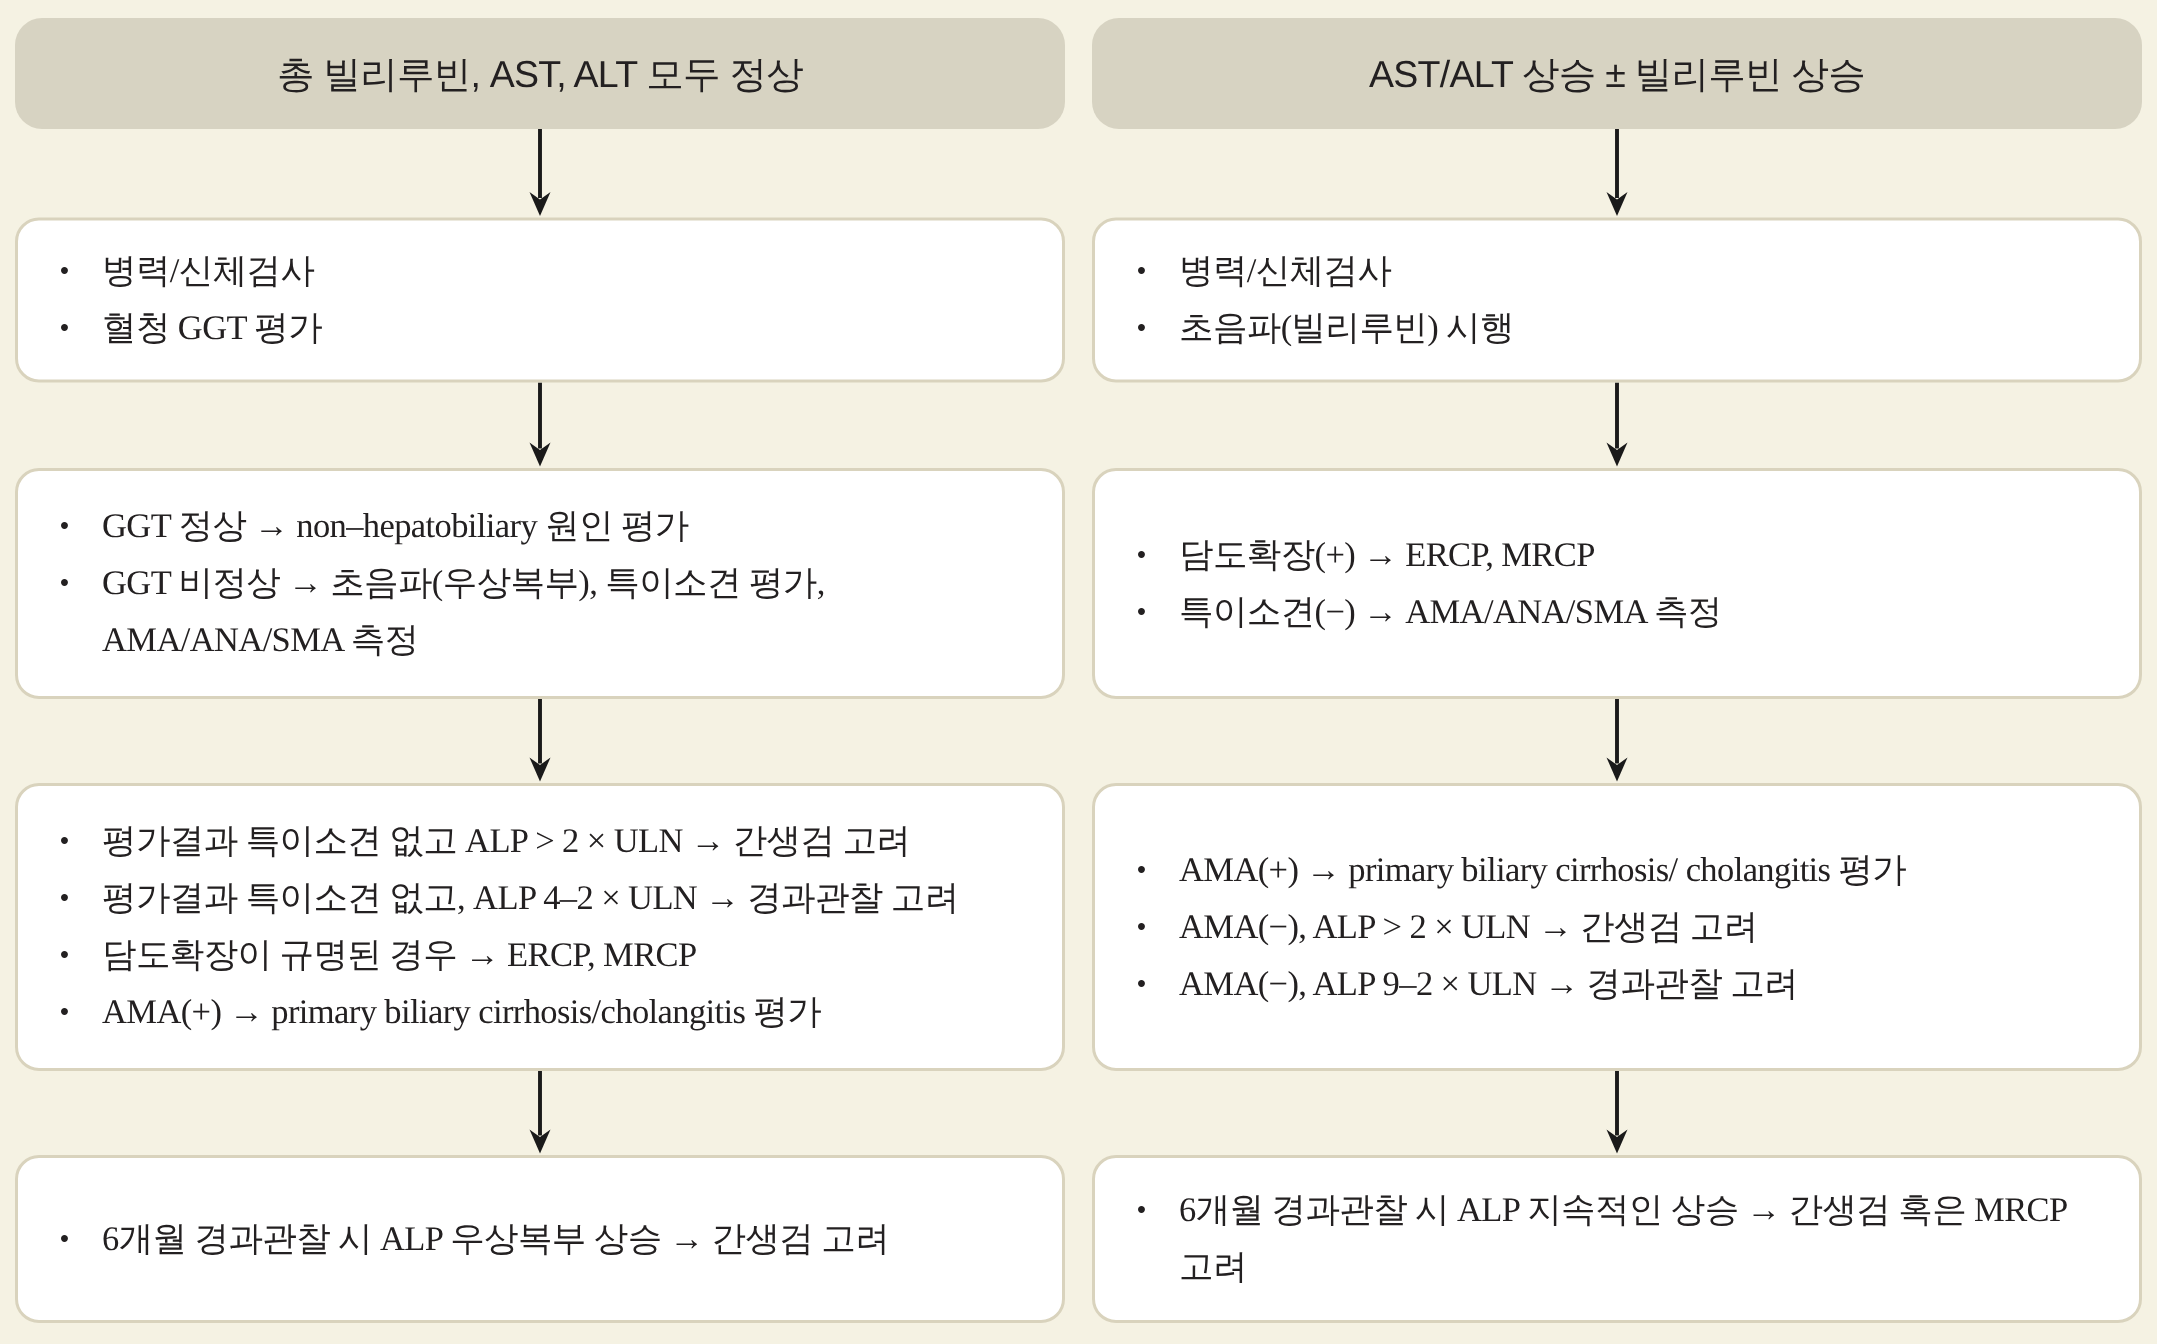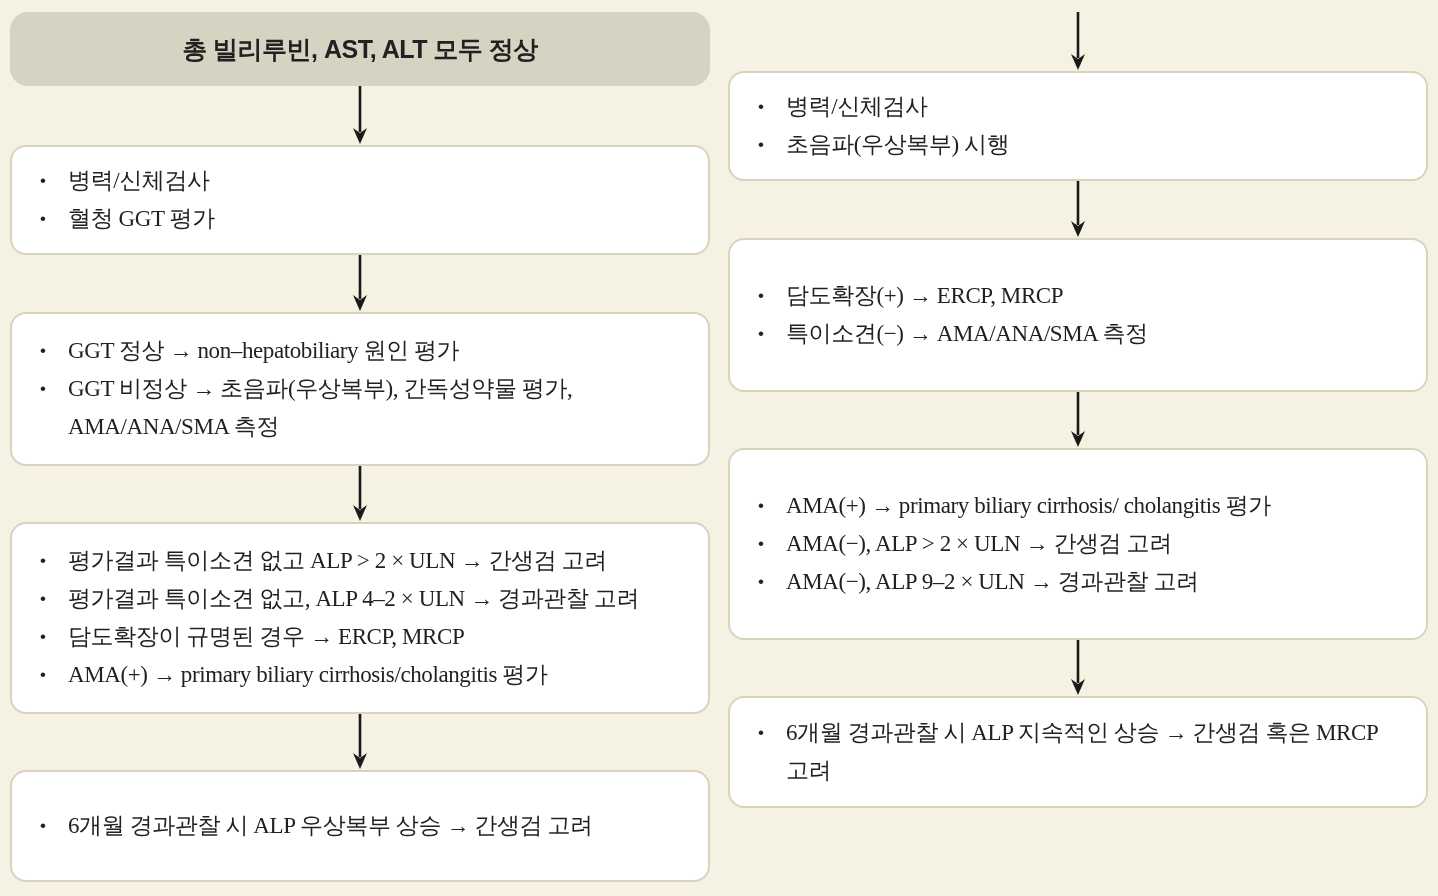--- a/index.html
+++ b/index.html
@@ -24,21 +24,21 @@
     flex-direction: column;
   }
   .header-box {
     height: 74px;
     flex: none;
     background: #d7d3c2;
     border-radius: 18px;
     display: flex;
     align-items: center;
     justify-content: center;
-    font-weight: bold;
+    font-weight: normal;
     font-size: 25px;
     color: #232021;
     letter-spacing: -0.5px;
   }
   .arrow-zone {
     flex: none;
     display: flex;
     align-items: stretch;
     justify-content: center;
   }
@@ -119,21 +119,21 @@
       </svg>
     </div>
 
     <div class="flow-box b2">
       <div class="item">
         <span class="bullet">•</span>
         <span class="item-text">GGT 정상 → non–hepatobiliary 원인 평가</span>
       </div>
       <div class="item">
         <span class="bullet">•</span>
-        <span class="item-text">GGT 비정상 → 초음파(우상복부), 간독성약물 평가, AMA/ANA/SMA 측정</span>
+        <span class="item-text">GGT 비정상 → 초음파(우상복부), 특이소견 평가, AMA/ANA/SMA 측정</span>
       </div>
     </div>
 
     <div class="arrow-zone gap3">
       <svg class="arrow-svg" width="22" height="56" viewBox="0 0 22 56">
         <line x1="11" y1="0" x2="11" y2="43" stroke="#1a1a1a" stroke-width="2.6"></line>
         <polygon points="11,55 4,39 11,44 18,39" fill="#1a1a1a"></polygon>
       </svg>
     </div>
 
@@ -165,36 +165,39 @@
 
     <div class="flow-box b4">
       <div class="item">
         <span class="bullet">•</span>
         <span class="item-text">6개월 경과관찰 시 ALP 우상복부 상승 → 간생검 고려</span>
       </div>
     </div>
   </div>
 
   <div class="col">
+    <div class="header-box">
+      <span>AST/ALT 상승 ± 빌리루빈 상승</span>
+    </div>
 
     <div class="arrow-zone gap1">
       <svg class="arrow-svg" width="22" height="59" viewBox="0 0 22 59">
         <line x1="11" y1="0" x2="11" y2="46" stroke="#1a1a1a" stroke-width="2.6"></line>
         <polygon points="11,58 4,42 11,47 18,42" fill="#1a1a1a"></polygon>
       </svg>
     </div>
 
     <div class="flow-box b1">
       <div class="item">
         <span class="bullet">•</span>
         <span class="item-text">병력/신체검사</span>
       </div>
       <div class="item">
         <span class="bullet">•</span>
-        <span class="item-text">초음파(우상복부) 시행</span>
+        <span class="item-text">초음파(빌리루빈) 시행</span>
       </div>
     </div>
 
     <div class="arrow-zone gap2">
       <svg class="arrow-svg" width="22" height="57" viewBox="0 0 22 57">
         <line x1="11" y1="0" x2="11" y2="44" stroke="#1a1a1a" stroke-width="2.6"></line>
         <polygon points="11,56 4,40 11,45 18,40" fill="#1a1a1a"></polygon>
       </svg>
     </div>
 

